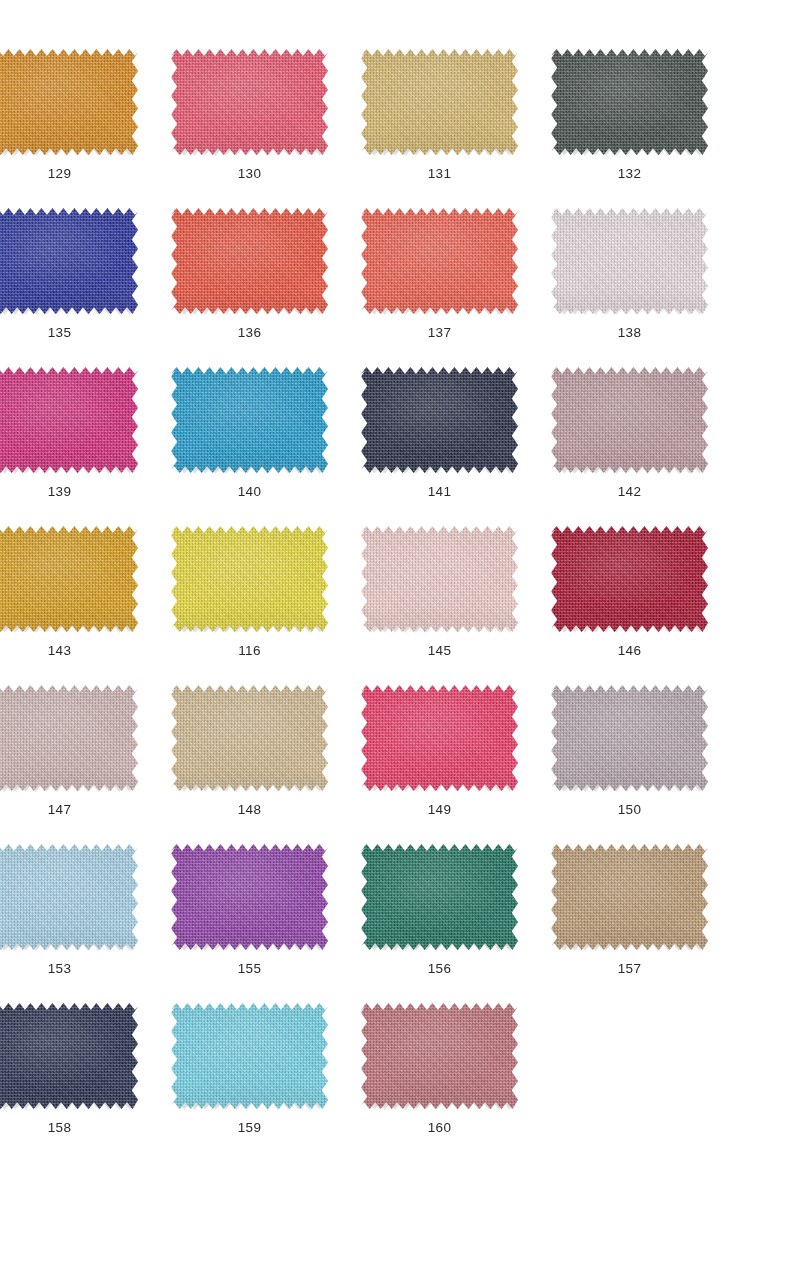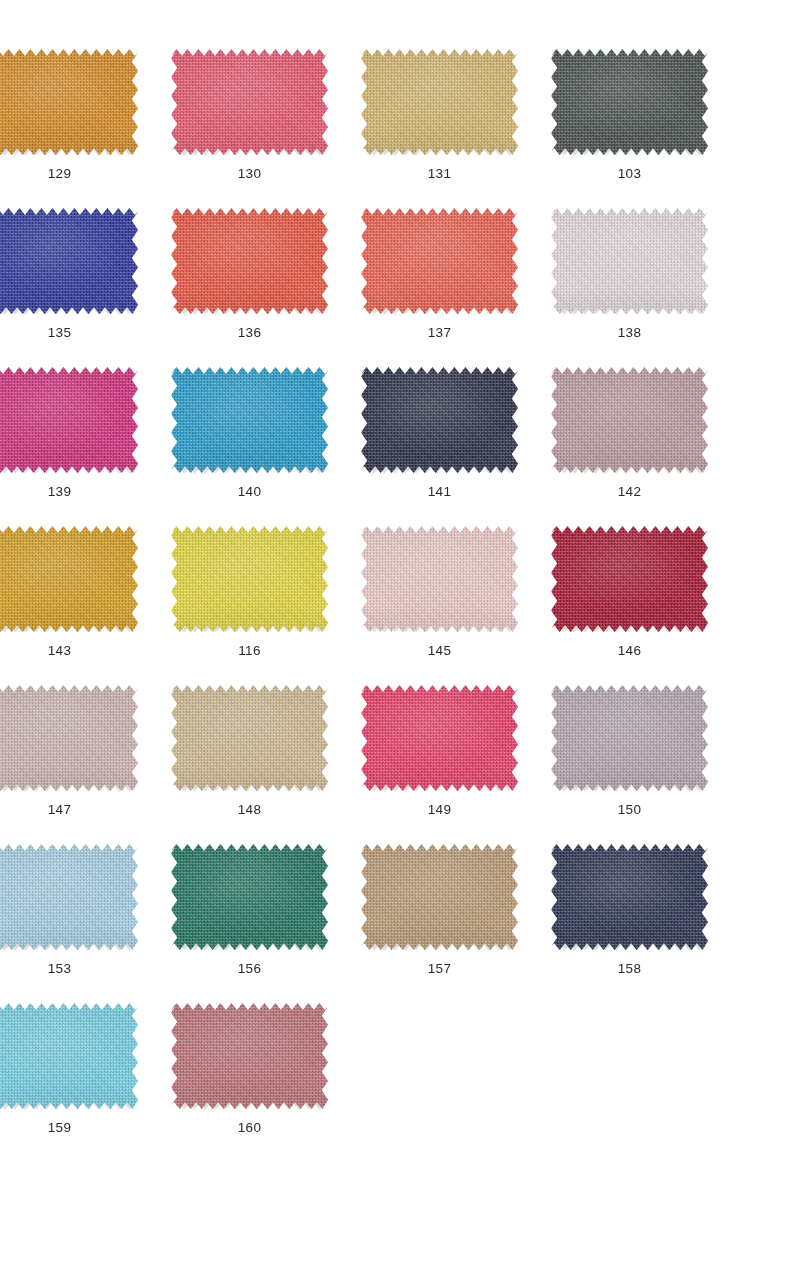--- a/index.html
+++ b/index.html
@@ -153,21 +153,21 @@
         <div class="chip-shadow"></div>
         <div class="chip" style="--c: #DEBE70;"></div>
       </div>
       <div class="chip-label">131</div>
     </div>
     <div class="swatch-cell">
       <div class="chip-wrap">
         <div class="chip-shadow"></div>
         <div class="chip" style="--c: #454E4A;"></div>
       </div>
-      <div class="chip-label">103</div>
+      <div class="chip-label">132</div>
     </div>
     <div class="swatch-cell">
       <div class="chip-wrap">
         <div class="chip-shadow"></div>
         <div class="chip" style="--c: #2732A0;"></div>
       </div>
       <div class="chip-label">135</div>
     </div>
     <div class="swatch-cell">
       <div class="chip-wrap">
@@ -277,20 +277,27 @@
     <div class="swatch-cell">
       <div class="chip-wrap">
         <div class="chip-shadow"></div>
         <div class="chip" style="--c: #ACD9F0;"></div>
       </div>
       <div class="chip-label">153</div>
     </div>
     <div class="swatch-cell">
       <div class="chip-wrap">
         <div class="chip-shadow"></div>
+        <div class="chip" style="--c: #9340AE;"></div>
+      </div>
+      <div class="chip-label">155</div>
+    </div>
+    <div class="swatch-cell">
+      <div class="chip-wrap">
+        <div class="chip-shadow"></div>
         <div class="chip" style="--c: #1C7560;"></div>
       </div>
       <div class="chip-label">156</div>
     </div>
     <div class="swatch-cell">
       <div class="chip-wrap">
         <div class="chip-shadow"></div>
         <div class="chip" style="--c: #C2A077;"></div>
       </div>
       <div class="chip-label">157</div>

